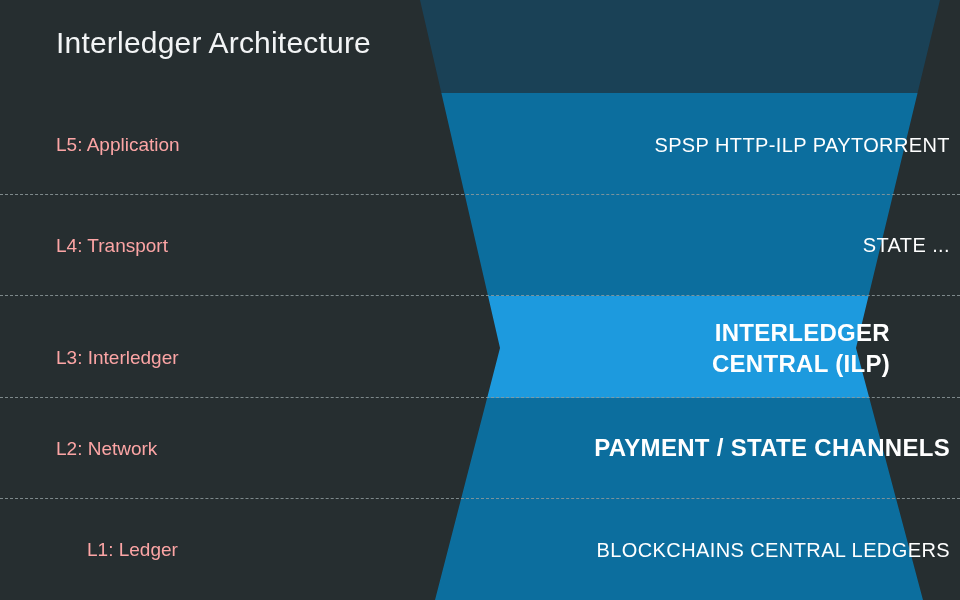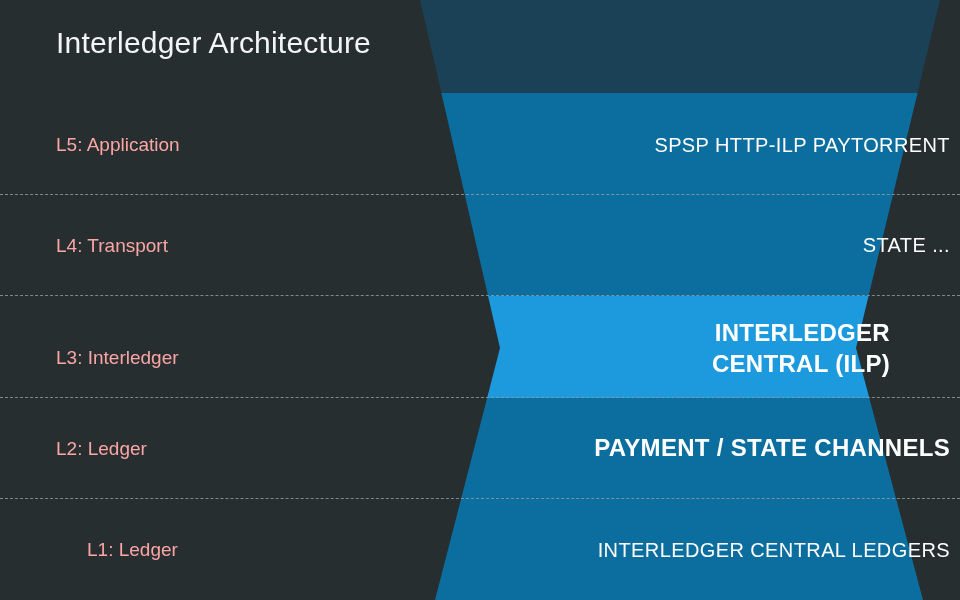--- a/index.html
+++ b/index.html
@@ -77,33 +77,33 @@
   <div class="divider" id="divider-0" style="top: 194px; border-top-color: rgb(142, 154, 156);"></div>
   <div class="divider" id="divider-1" style="top: 295px; border-top-color: rgb(142, 154, 156);"></div>
   <div class="divider" id="divider-2" style="top: 397px; border-top-color: rgb(142, 154, 156);"></div>
   <div class="divider" id="divider-3" style="top: 498px; border-top-color: rgb(142, 154, 156);"></div>
 
   <div id="page-title">Interledger Architecture</div>
 
   <div class="layer-label" id="label-l5" style="top: 145px;">L5: Application</div>
   <div class="layer-label" id="label-l4" style="top: 246px;">L4: Transport</div>
   <div class="layer-label" id="label-l3" style="top: 348px; margin-top: 10px;">L3: Interledger</div>
-  <div class="layer-label" id="label-l2" style="top: 449px;">L2: Ledger</div>
+  <div class="layer-label" id="label-l2" style="top: 449px;">L2: Network</div>
   <div class="layer-label" id="label-l1" style="top: 550px; margin-left: 31px;">L1: Ledger</div>
 
   <div class="layer-content c-l5" id="content-l5" style="top: 145px;">
       <span class="line">SPSP  HTTP-ILP  PAYTORRENT</span>
     </div>
   <div class="layer-content c-l4" id="content-l4" style="top: 245px;">
       <span class="line">STATE ...</span>
     </div>
   <div class="layer-content c-l3" id="content-l3" style="top: 348px;">
       <span class="line">INTERLEDGER</span>
       <span class="line">CENTRAL (ILP)</span>
     </div>
   <div class="layer-content c-l2" id="content-l2" style="top: 448px;">
       <span class="line">PAYMENT / STATE CHANNELS</span>
     </div>
   <div class="layer-content c-l1" id="content-l1" style="top: 550px;">
-      <span class="line">INTERLEDGER  CENTRAL LEDGERS</span>
+      <span class="line">BLOCKCHAINS  CENTRAL LEDGERS</span>
     </div>
 
 </div>
 
 </body></html>

